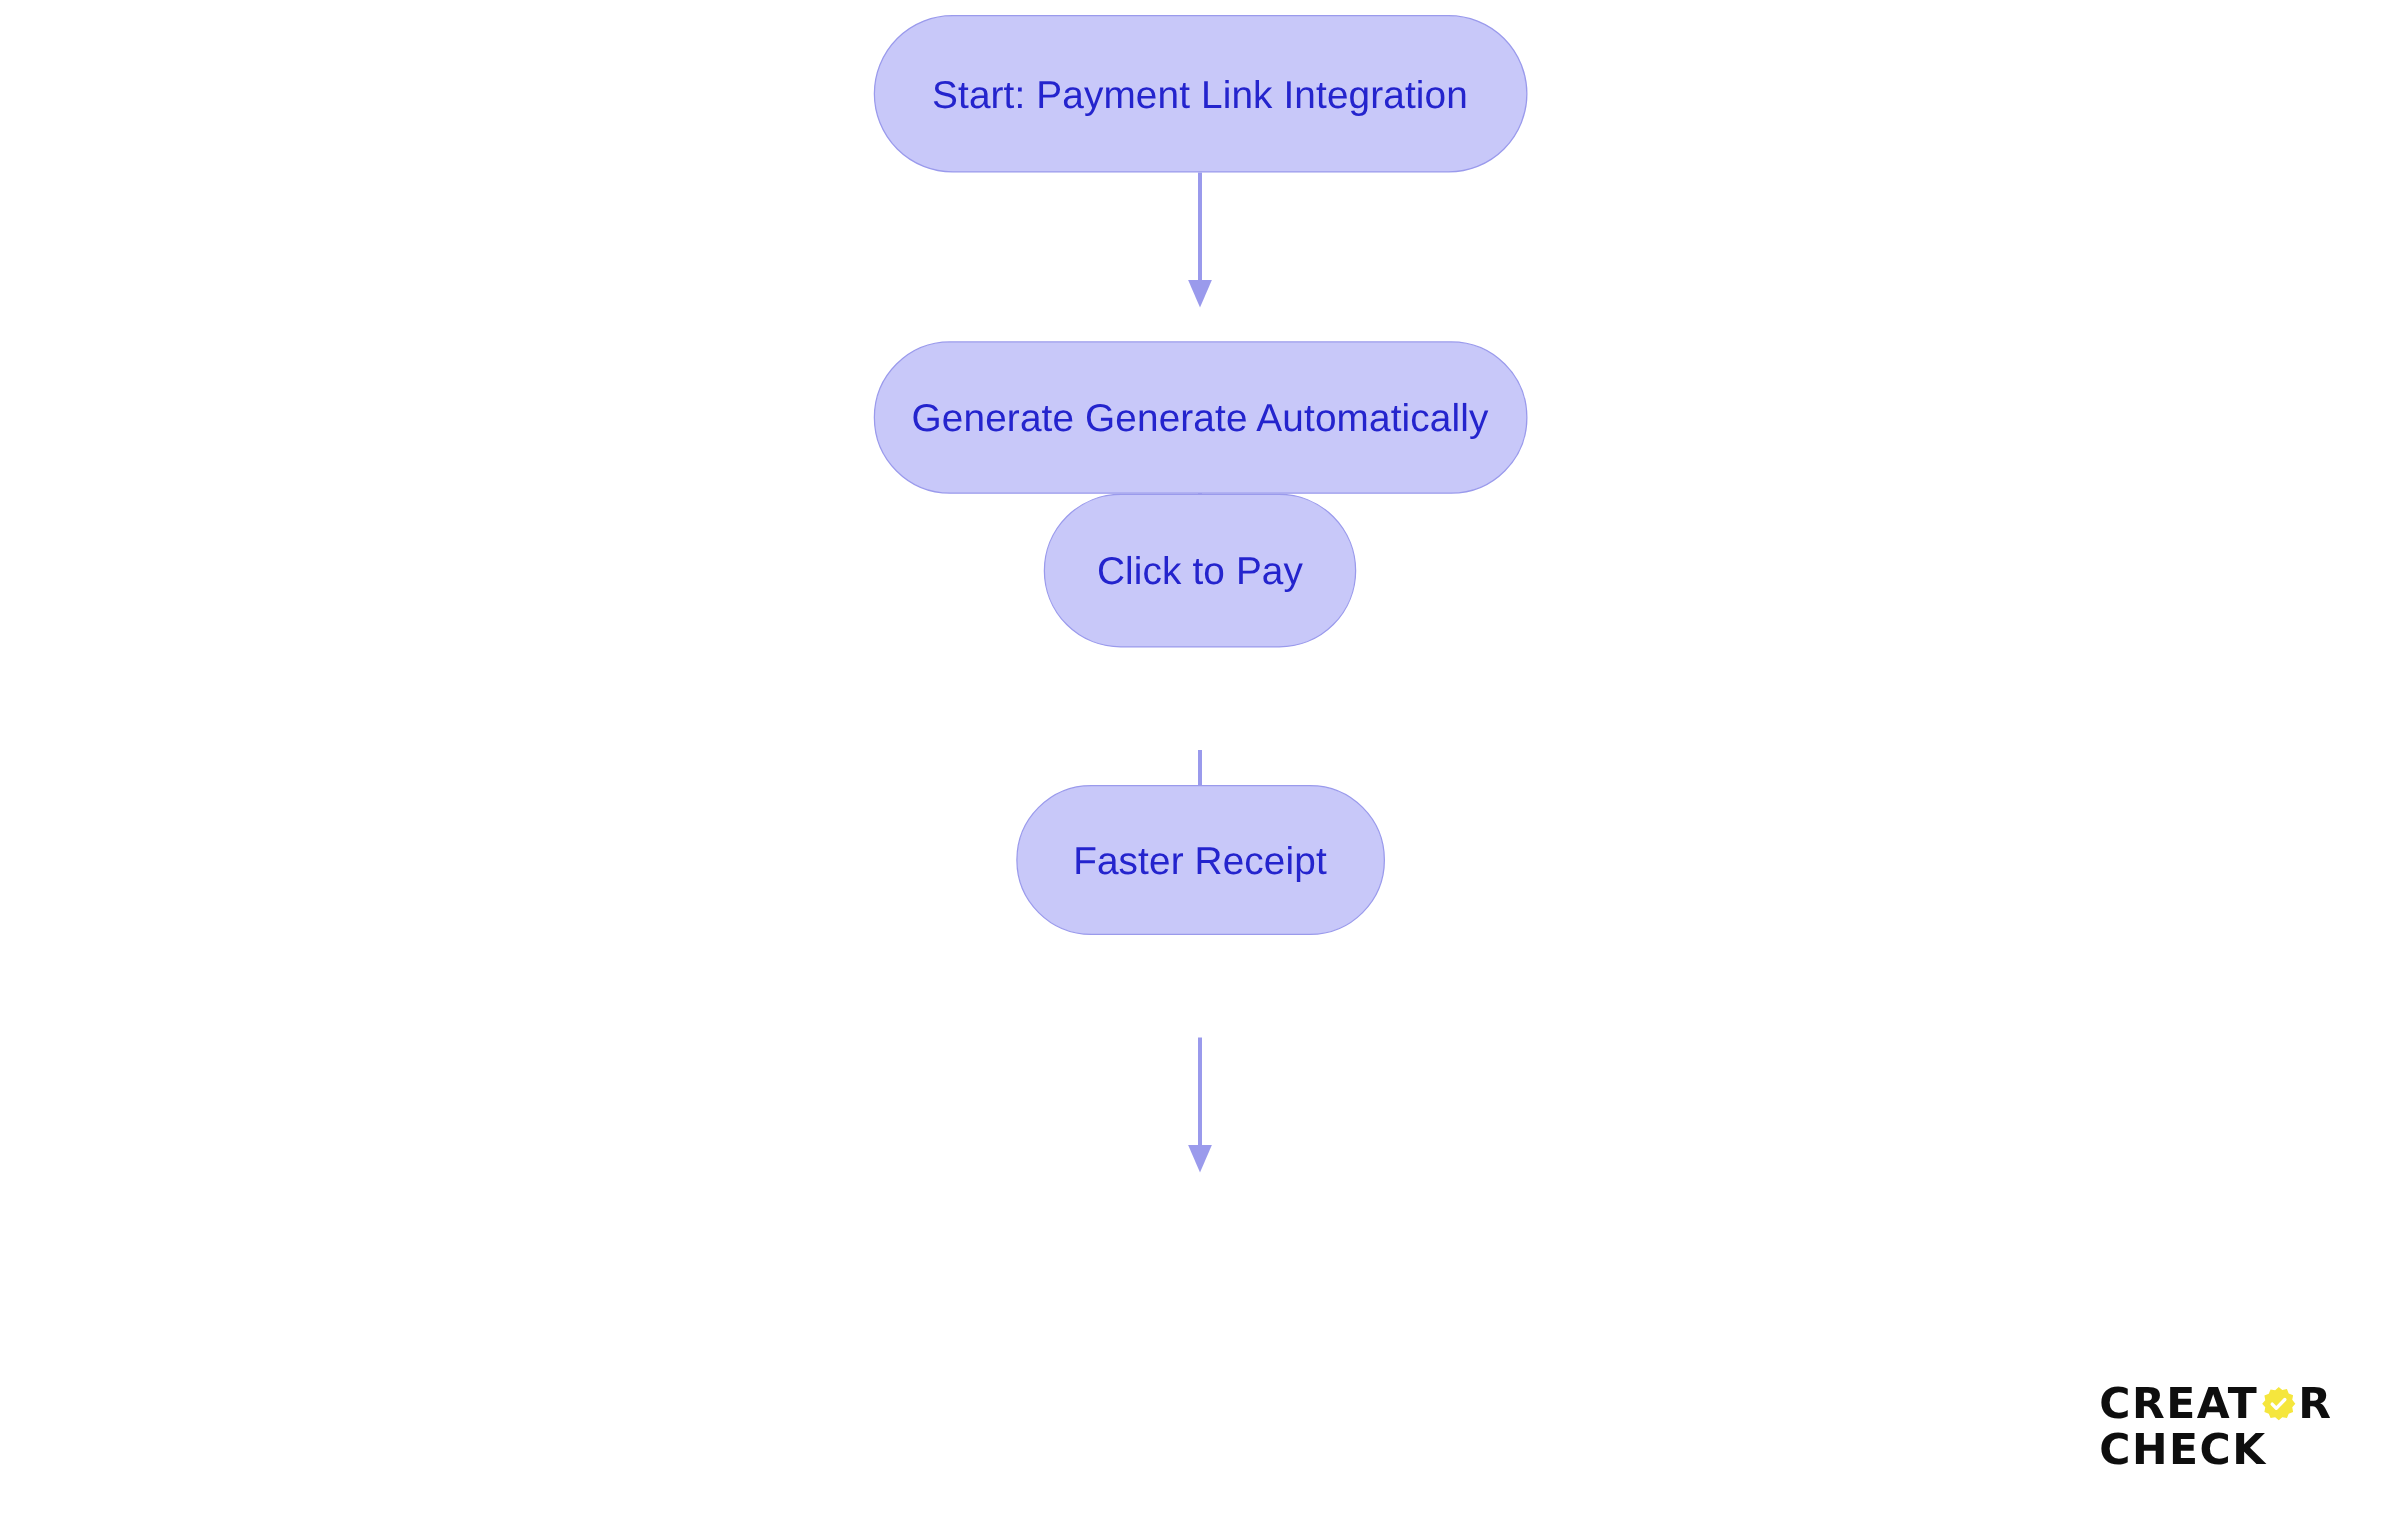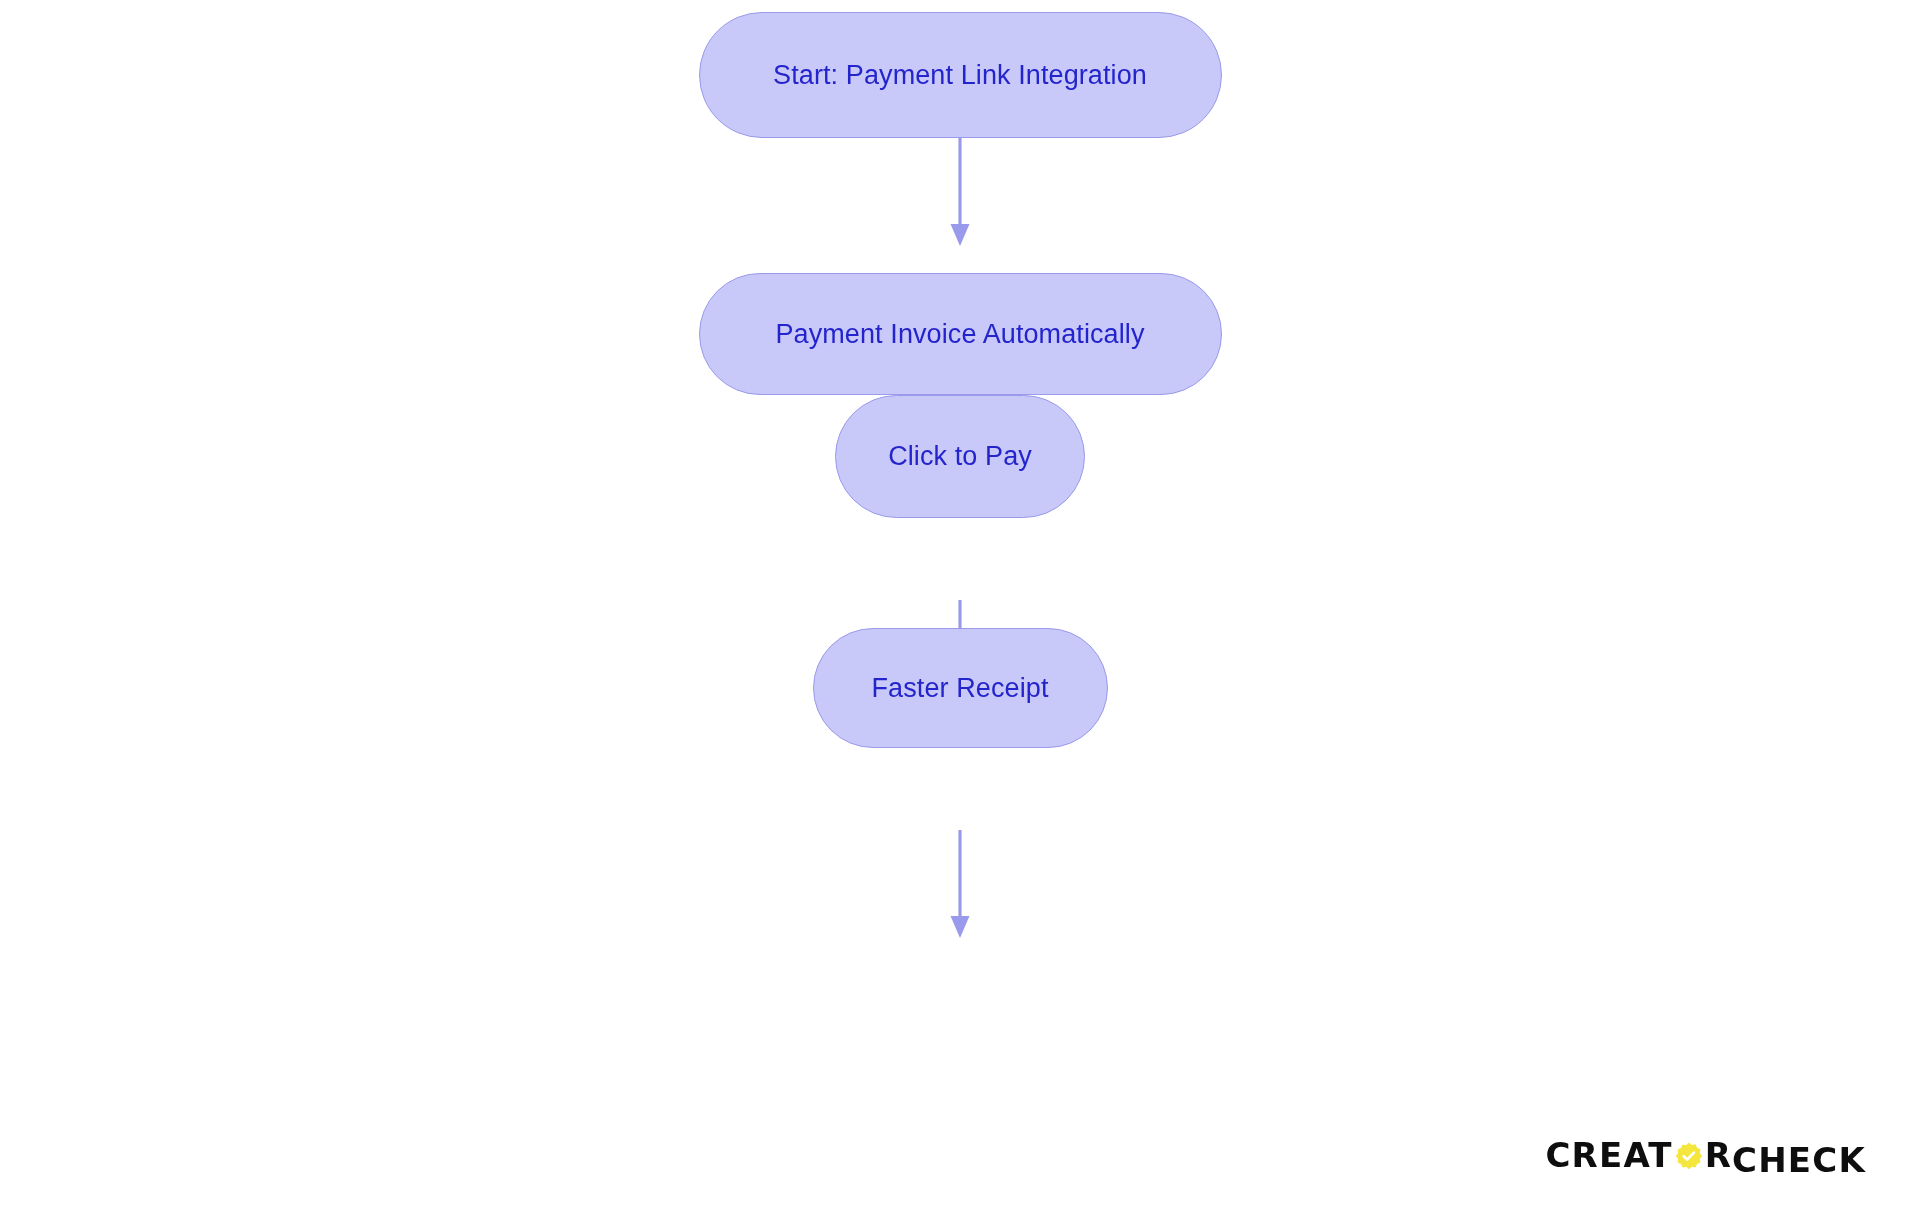--- a/index.html
+++ b/index.html
@@ -47,21 +47,21 @@
     color: #2424cd;
     font-size: 27px;
     font-weight: 400;
     letter-spacing: 0.1px;
     white-space: nowrap;
     pointer-events: auto;
   }
 
   .node-label {
     color: #2424cd;
-    font-size: 27px;
+    font-size: 31px;
     line-height: 1;
     padding: 0 4px;
   }
 
   
   .node-0 { width: 523px; height: 126px; margin-top: 12px; }
   .node-1 { width: 523px; height: 122px; margin-top: 135px; }
   .node-2 { width: 250px; height: 123px; }
   .node-3 { width: 295px; height: 120px; margin-top: 110px; }
   .node-4 { width: 365px; height: 124px; margin-top: 110px; }
@@ -80,21 +80,21 @@
   .arrow-1 { top: 369px;  height: 110px; }
   .arrow-2 { top: 600px;  height: 110px; }
   .arrow-3 { top: 830px;  height: 110px; }
 
   
   .logo {
     position: absolute;
     right: 54px;
     bottom: 38px;
     display: flex;
-    flex-direction: row;
+    flex-direction: column;
     align-items: flex-start;
     line-height: 0.96;
     user-select: none;
   }
   .logo-line {
     display: flex;
     align-items: center;
     font-family: "DejaVu Sans", sans-serif;
     font-weight: bold;
     font-size: 34px;
@@ -142,21 +142,21 @@
     </svg>
   </div>
 
   <div class="flow-stack">
 
     <div class="node node-0">
       <span class="node-label">Start: Payment Link Integration</span>
     </div>
 
     <div class="node node-1">
-      <span class="node-label">Payment Invoice Automatically</span>
+      <span class="node-label">Generate Generate Automatically</span>
     </div>
 
     <div class="node node-2">
       <span class="node-label">Click to Pay</span>
     </div>
 
     <div class="node node-3">
       <span class="node-label">Faster Receipt</span>
     </div>
 

